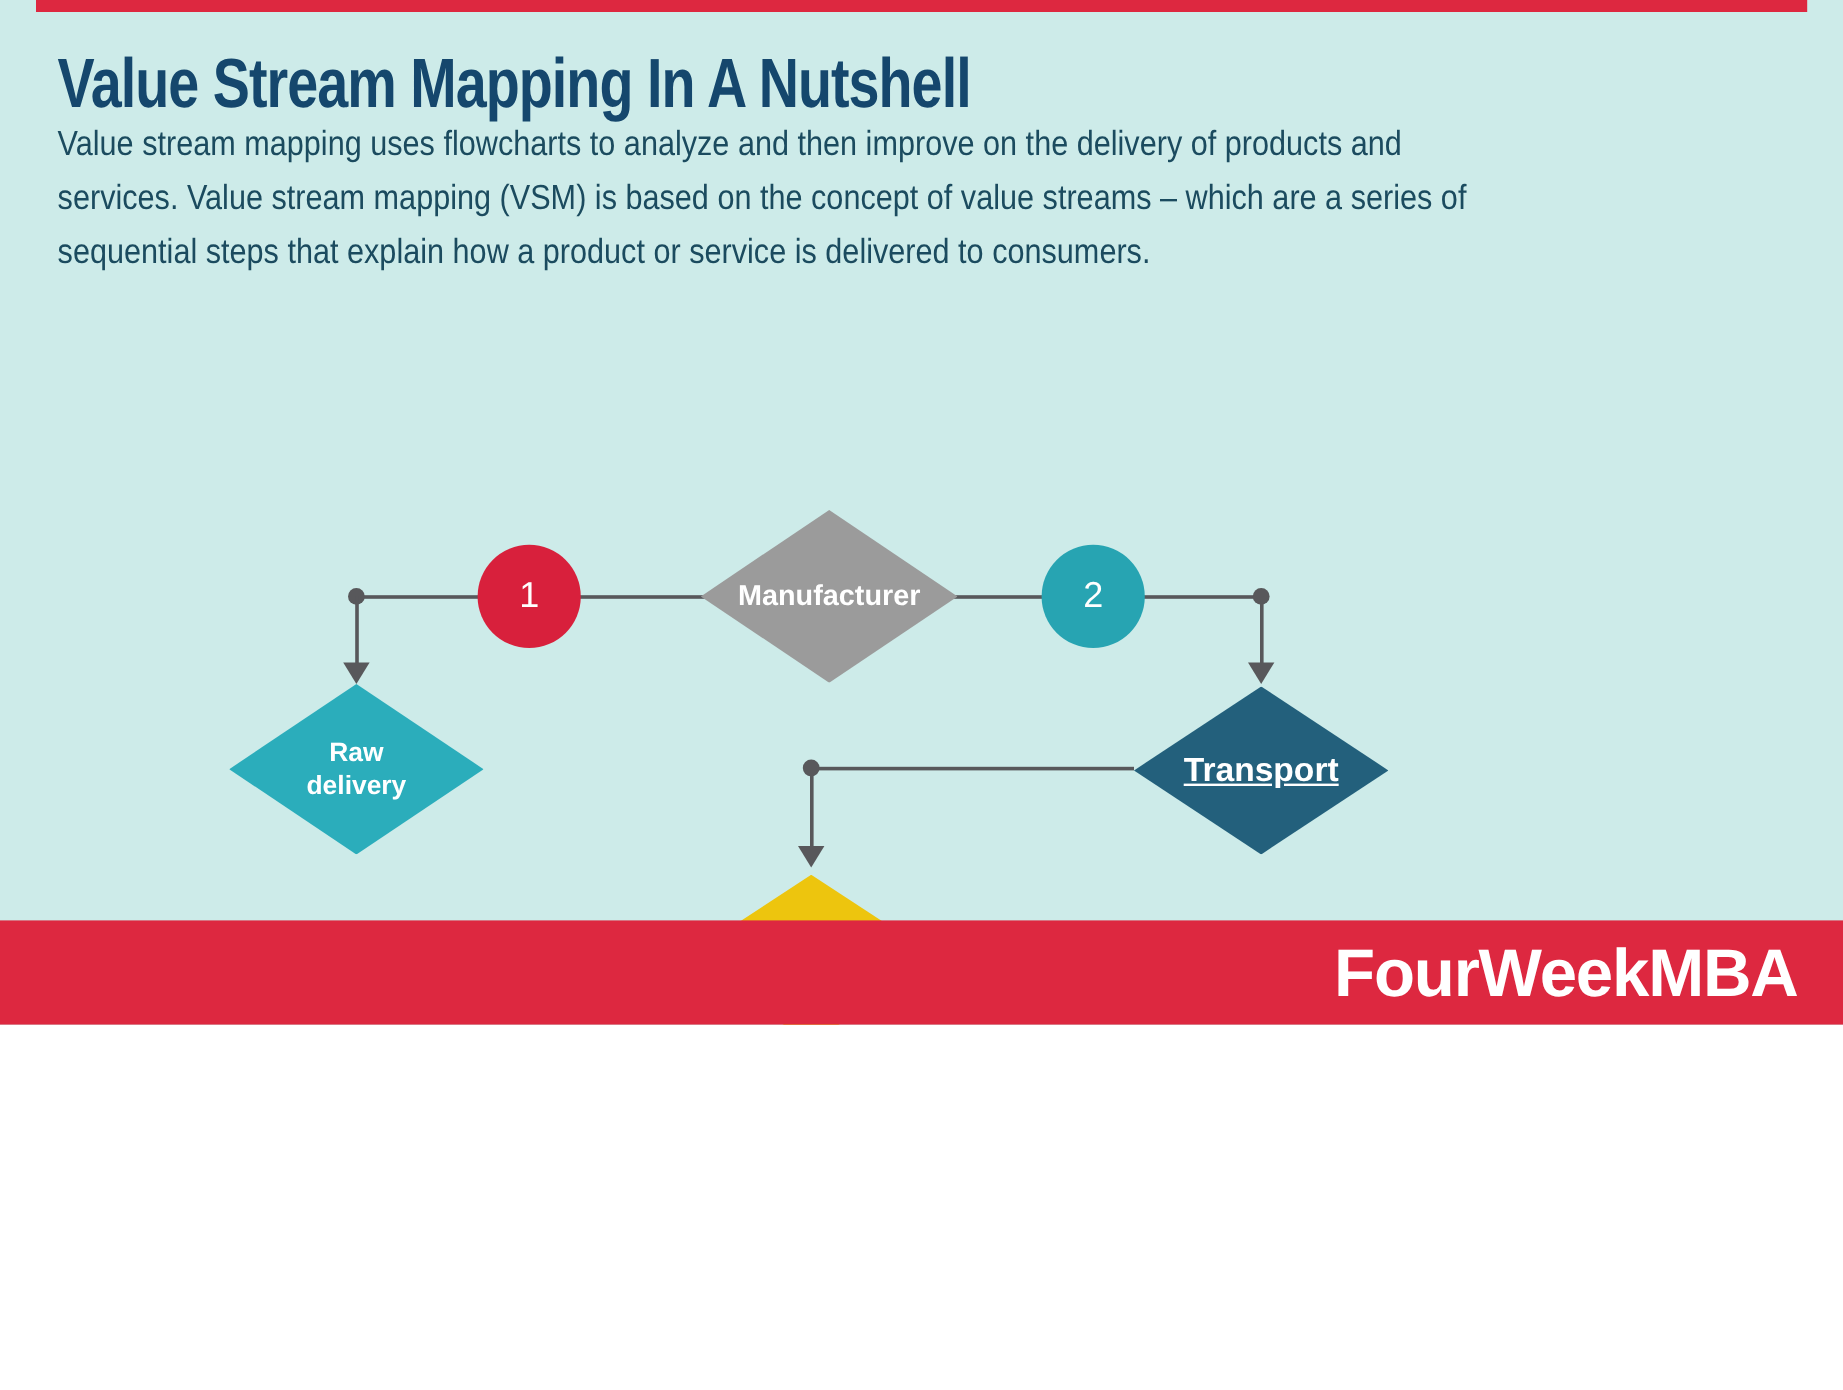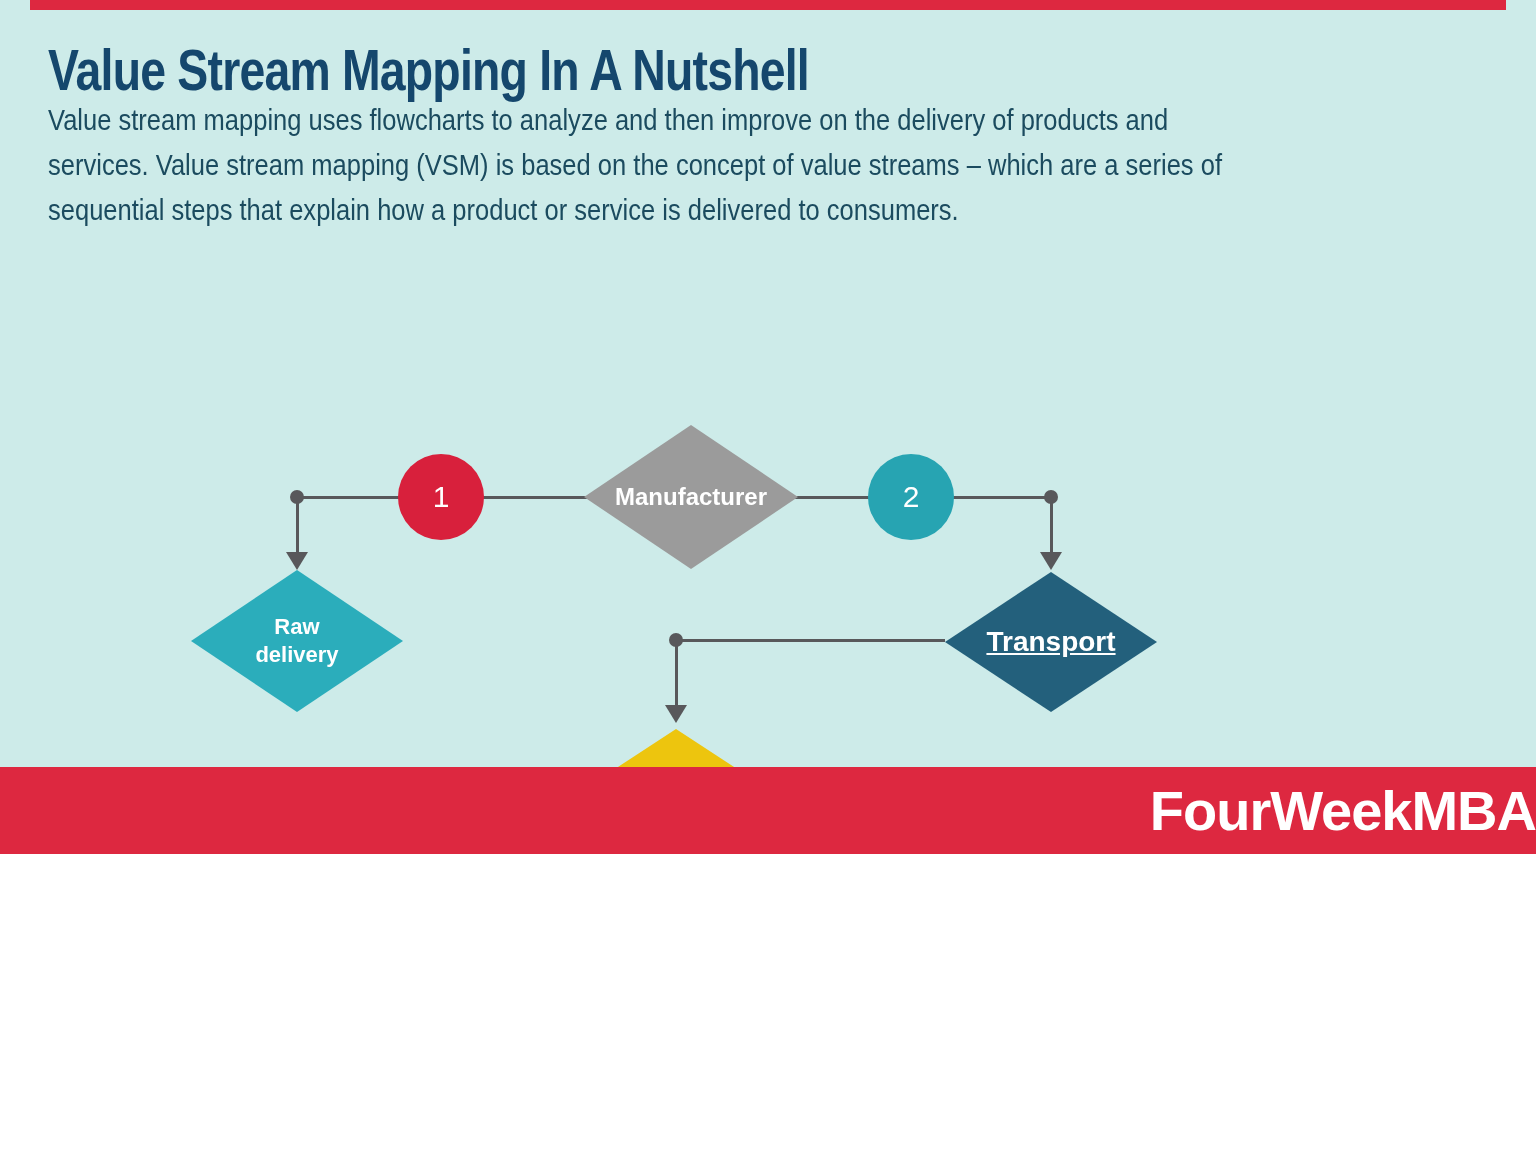--- a/index.html
+++ b/index.html
@@ -115,20 +115,21 @@
 
   
   .footer {
     position: absolute;
     left: 0; right: 0; bottom: 0;
     height: 87px;
     background: #dd2840;
     display: flex;
     align-items: center;
     justify-content: flex-end;
+    padding-right: 38px;
   }
   .brand {
     color: #ffffff;
     font-size: 56px;
     font-weight: bold;
     letter-spacing: -1px;
   }
 </style>
 </head>
 <body>

